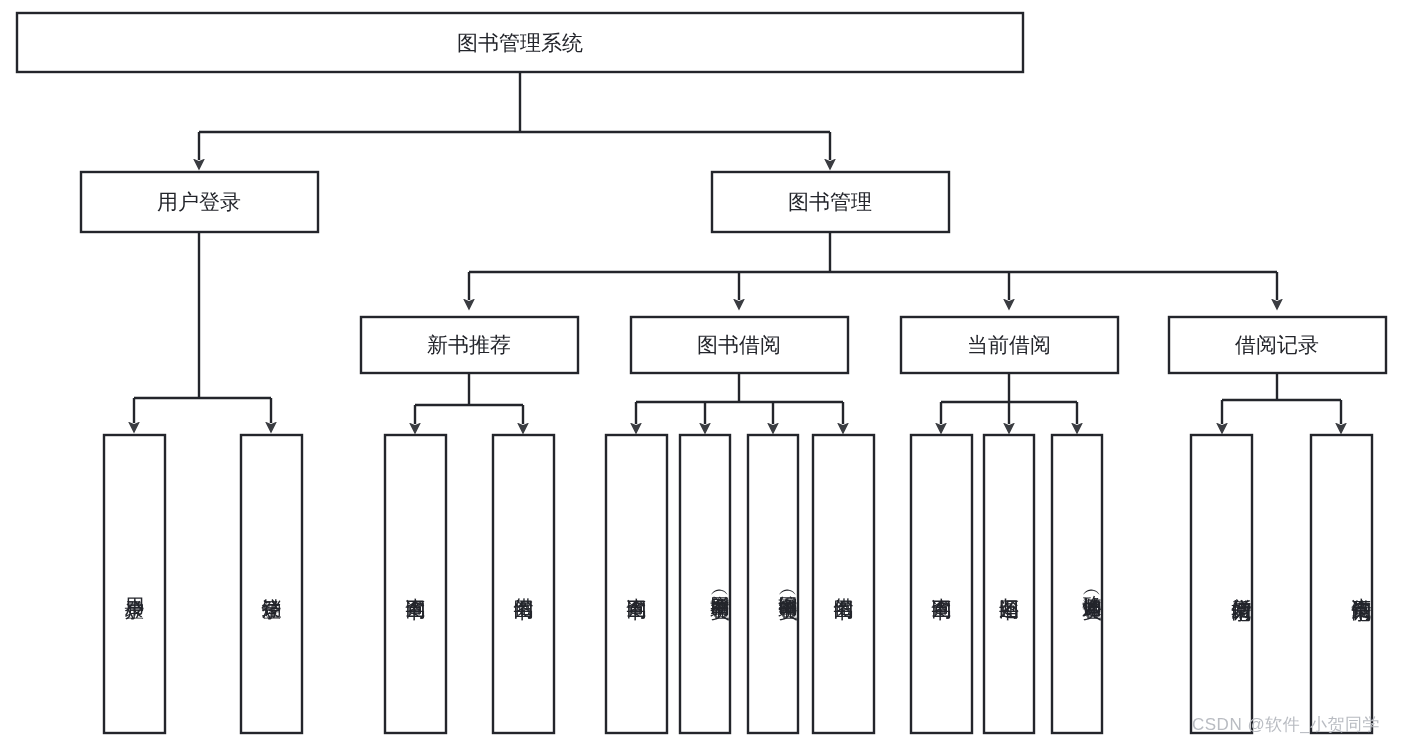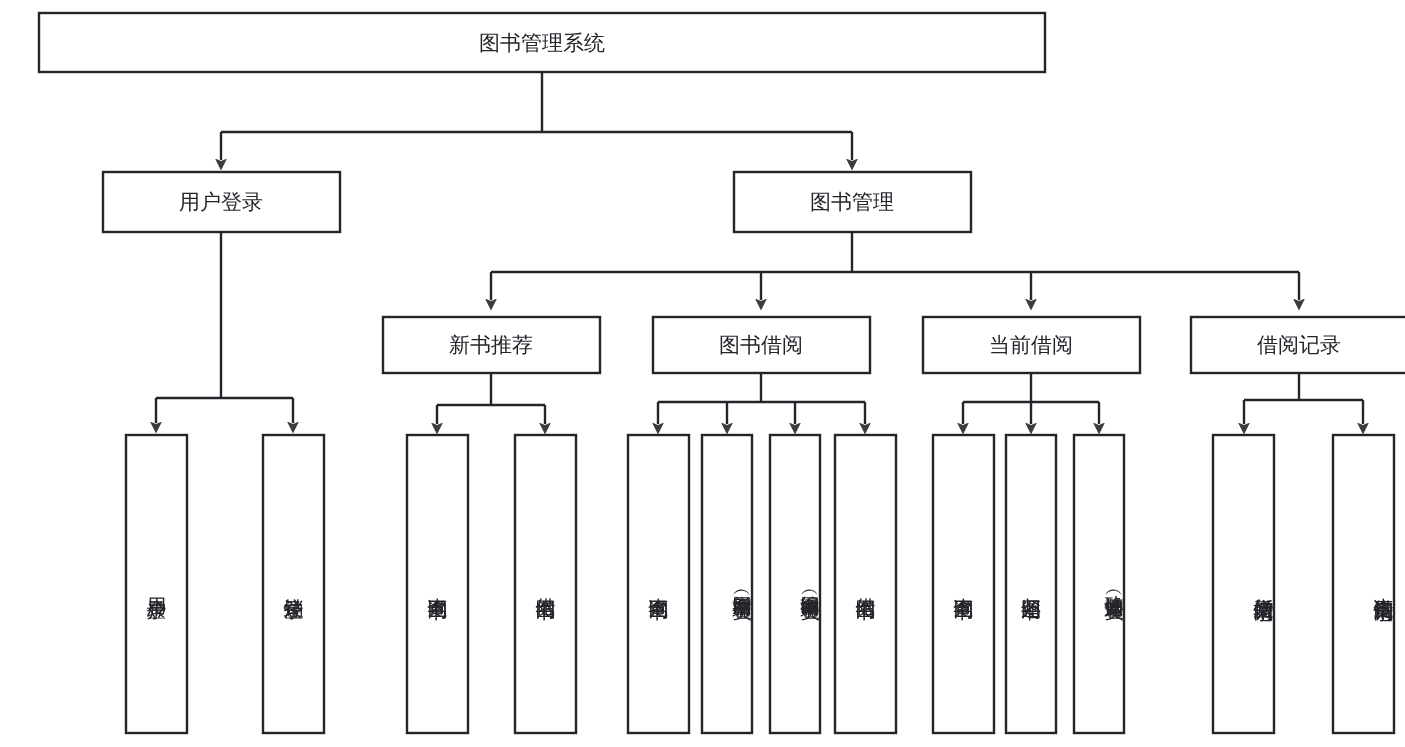--- a/index.html
+++ b/index.html
@@ -1,21 +1,21 @@
 <!DOCTYPE html>
 <html><head>
 <meta charset="utf-8">
 <style>
   html,body{margin:0;padding:0;background:#ffffff;}
   body{
     width:1405px;height:747px;overflow:hidden;
     font-family:"Liberation Sans","DejaVu Sans",sans-serif;
     color:#23252b;
   }
-  #stage{position:relative;width:1116px;height:747px;background:#fff;margin-left:22px;}
+  #stage{position:relative;width:1116px;height:747px;background:#fff;}
   svg#diagram{position:absolute;left:0;top:0;width:1405px;height:747px;display:block;}
 
   .node-rect{fill:#ffffff;stroke:#23252b;stroke-width:2.4;}
   .link{stroke:#23252b;stroke-width:2.4;fill:none;stroke-linecap:butt;}
   .arrow-head{fill:#3a3c41;stroke:none;}
 
   .node-label{
     font-family:"Liberation Sans","DejaVu Sans",sans-serif;
     fill:#23252b;font-size:21px;
     text-anchor:middle;dominant-baseline:middle;
@@ -180,13 +180,14 @@
   <div class="vlabel" style="left:748px;top:437px;width:50px;height:294px;align-items:flex-start;font-size:19px;">编辑图书（管理员）</div>
   <div class="vlabel" style="left:813px;top:435px;width:61px;height:298px;">借阅图书</div>
 
   <div class="vlabel" style="left:911px;top:435px;width:61px;height:298px;">查询图书</div>
   <div class="vlabel" style="left:984px;top:435px;width:50px;height:298px;">归还图书</div>
   <div class="vlabel" style="left:1052px;top:437px;width:50px;height:294px;align-items:flex-start;font-size:19px;">确认归还（管理员）</div>
 
   <div class="vlabel" style="left:1191px;top:443px;width:61px;height:284px;align-items:flex-start;">新增借阅记录</div>
   <div class="vlabel" style="left:1311px;top:443px;width:61px;height:284px;align-items:flex-start;">查询借阅记录</div>
 
+  <div class="watermark">CSDN @软件_小贺同学</div>
 </div>
 
 </body></html>

